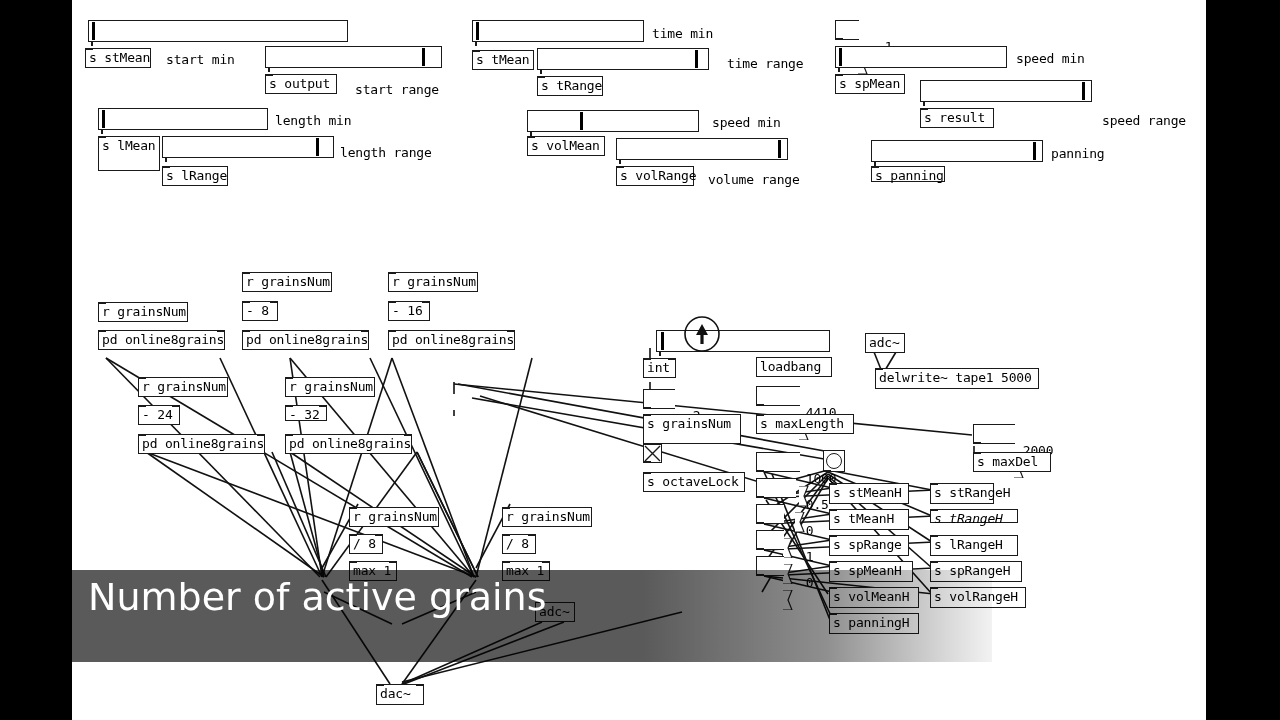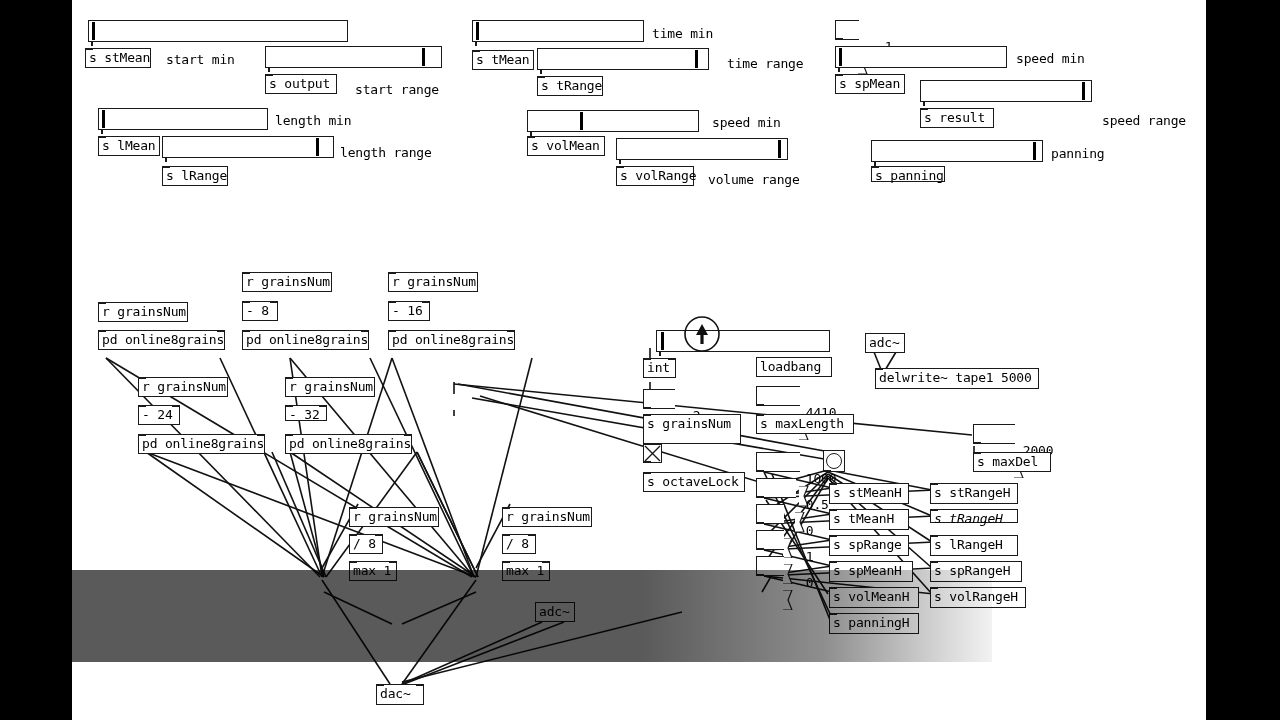--- a/index.html
+++ b/index.html
@@ -180,21 +180,21 @@
       <div class="tick"></div>
     </div>
     <div class="obj inlet" style="left:193px;top:74px;width:72px;height:20px;">s output</div>
     <div class="cmt" style="left:283px;top:82px;">start range</div>
 
     <div class="hsl" style="left:26px;top:108px;width:170px;height:22px;">
       <div class="knob" style="left:3px;"></div>
       <div class="tick"></div>
     </div>
     <div class="cmt" style="left:203px;top:113px;">length min</div>
-    <div class="obj inlet" style="left:26px;top:136px;width:62px;height:20px;">s lMean</div>
+    <div class="obj inlet" style="left:26px;top:136px;width:62px;height:35px;">s lMean</div>
 
     <div class="hsl" style="left:90px;top:136px;width:172px;height:22px;">
       <div class="knob" style="right:14px;"></div>
       <div class="tick"></div>
     </div>
     <div class="obj inlet" style="left:90px;top:166px;width:66px;height:20px;">s lRange</div>
     <div class="cmt" style="left:268px;top:145px;">length range</div>
 
     <div class="hsl" style="left:400px;top:20px;width:172px;height:22px;">
       <div class="knob" style="left:3px;"></div>
@@ -386,32 +386,33 @@
 
     <div class="obj" style="left:463px;top:602px;width:40px;height:20px;">adc~</div>
 
     <div class="obj inlet" style="left:757px;top:483px;width:80px;height:21px;">s stMeanH</div>
     <div class="obj inlet" style="left:757px;top:509px;width:80px;height:21px;">s tMeanH</div>
     <div class="obj inlet" style="left:757px;top:535px;width:80px;height:21px;">s spRange</div>
     <div class="obj inlet" style="left:757px;top:561px;width:84px;height:21px;">s spMeanH</div>
     <div class="obj inlet" style="left:757px;top:587px;width:90px;height:21px;">s volMeanH</div>
     <div class="obj inlet" style="left:757px;top:613px;width:90px;height:21px;">s panningH</div>
 
-    <div class="obj inlet" style="left:858px;top:483px;width:88px;height:21px;">s stRangeH</div>
+    <div class="obj inlet" style="left:858px;top:483px;width:64px;height:21px;">s stRangeH</div>
     <div class="obj inlet" style="left:858px;top:509px;width:88px;height:14px;font-style:italic;">s tRangeH</div>
     <div class="obj inlet" style="left:858px;top:535px;width:88px;height:21px;">s lRangeH</div>
     <div class="obj inlet" style="left:858px;top:561px;width:92px;height:21px;">s spRangeH</div>
     <div class="obj inlet" style="left:858px;top:587px;width:96px;height:21px;">s volRangeH</div>
 
     <div class="obj inlet inlet2" style="left:304px;top:684px;width:48px;height:21px;">dac~</div>
 
     <svg id="cursor" viewBox="0 0 36 36">
       <circle cx="18" cy="18" r="17" fill="none" stroke="#111" stroke-width="1.6"></circle>
       <path d="M18,8 L24,19 L19.6,19 L19.6,28 L16.4,28 L16.4,19 L12,19 Z" fill="#111"></path>
     </svg>
 
     <div id="caption" style="left:0px;top:570px;width:920px;"></div>
   </div>
 
   <div id="captext">
+    <div class="t1">Number of active grains</div>
   </div>
 
 </div>
 
 </body></html>

